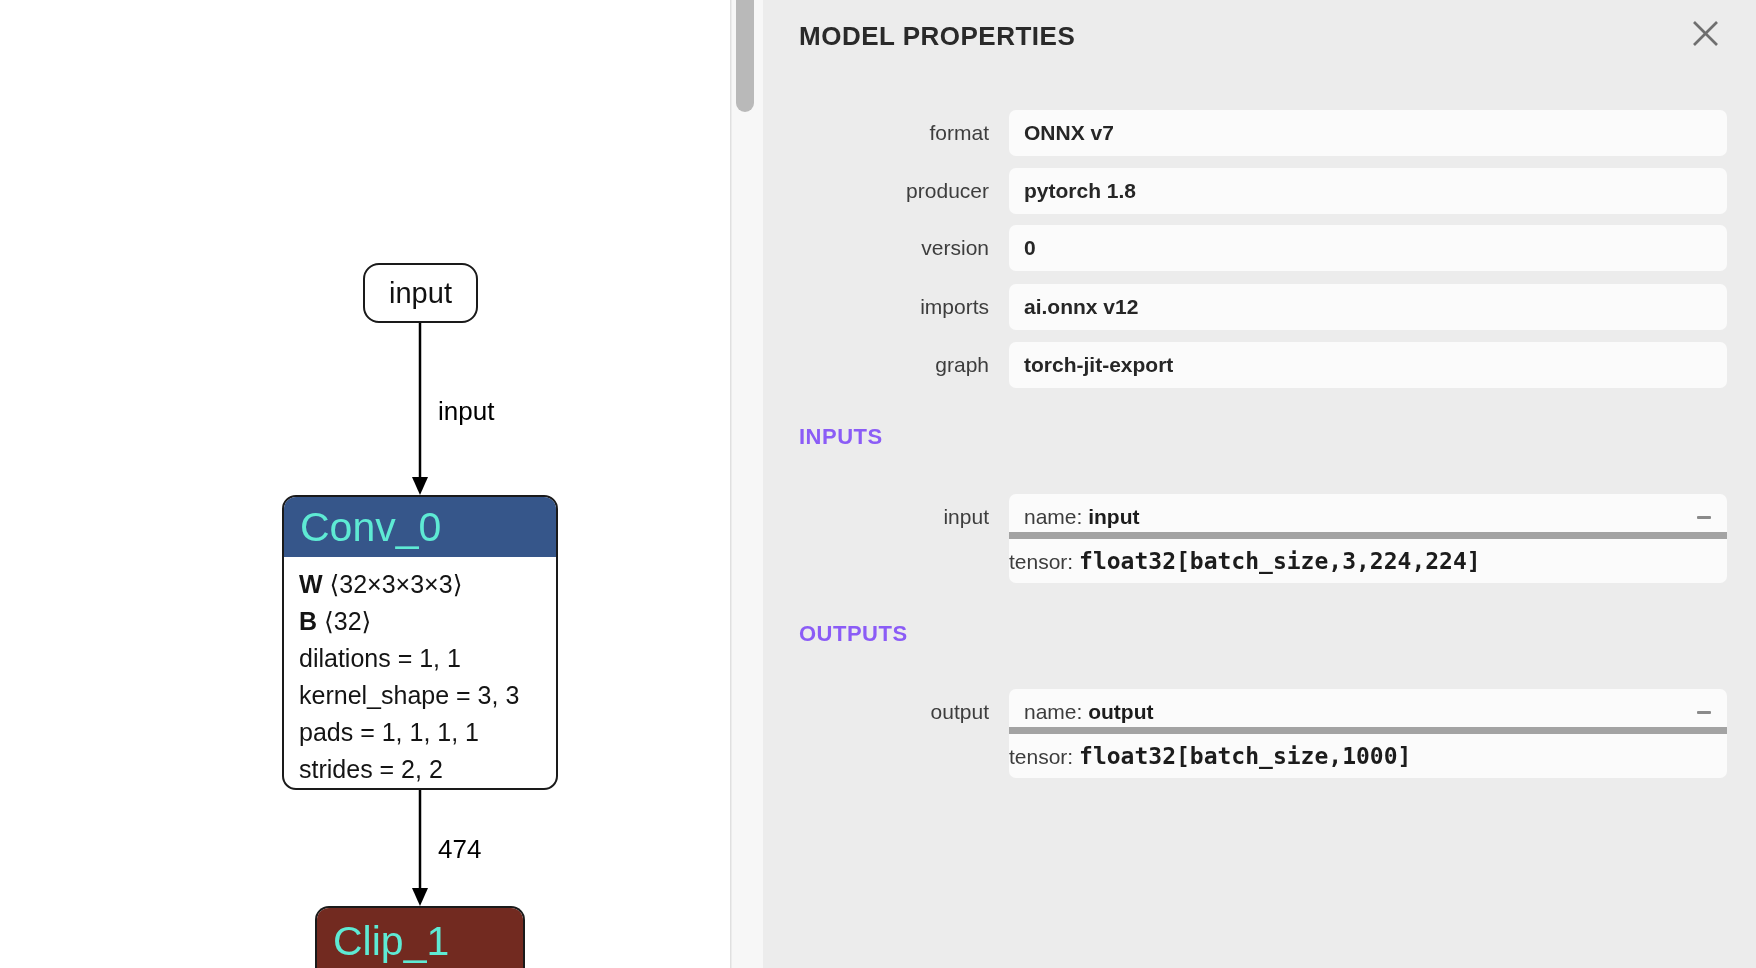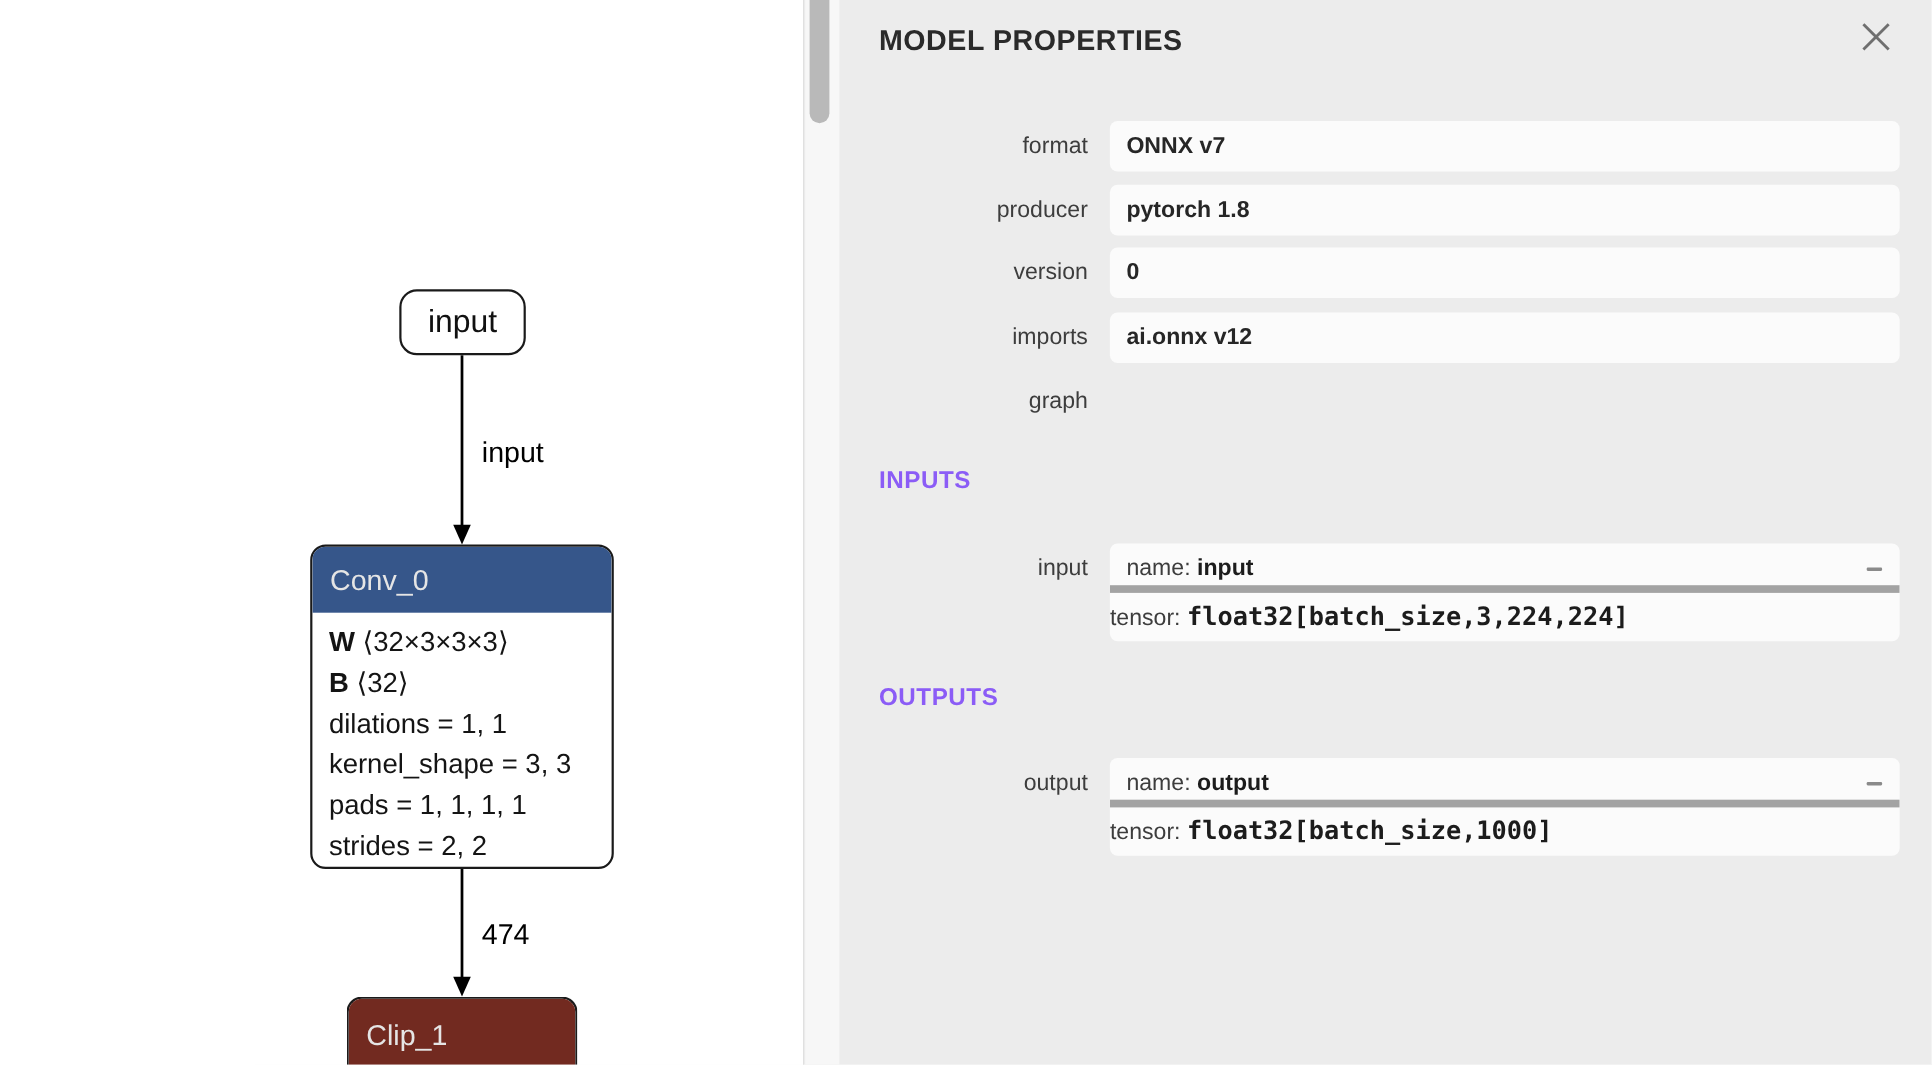--- a/index.html
+++ b/index.html
@@ -31,21 +31,21 @@
 
   .node-op {
     position: absolute; background: #ffffff;
     border: 2.5px solid #1a1a1a; border-radius: 14px;
     overflow: hidden; cursor: pointer;
   }
   .node-conv { left: 282px; top: 495px; width: 276px; height: 295px; }
   .node-clip { left: 315px; top: 906px; width: 210px; height: 75px; border-bottom: none; border-radius: 14px 14px 0 0; }
   .node-header {
     height: 60px; display: flex; align-items: center;
-    padding-left: 16px; color: #e5e5e5; font-size: 26px;
+    padding-left: 16px; color: #5eead4; font-size: 41px;
   }
   .node-conv .node-header { background: #36568a; }
   .node-clip .node-header { background: #722a20; height: 75px; align-items: center; padding-bottom: 8px; }
   .node-body { padding: 9px 14px 8px 15px; }
   .attr-line { font-size: 25px; line-height: 37px; color: #141414; white-space: nowrap; }
   .attr-line .attr-b { font-weight: bold; }
 
   
   .panel {
     position: absolute; left: 730px; top: 0; width: 1026px; height: 968px;
@@ -181,20 +181,21 @@
   <div class="prop-label" style="top:168px">producer</div>
   <div class="prop-field" style="top:168px">pytorch 1.8</div>
 
   <div class="prop-label" style="top:225px">version</div>
   <div class="prop-field" style="top:225px">0</div>
 
   <div class="prop-label" style="top:284px">imports</div>
   <div class="prop-field" style="top:284px">ai.onnx v12</div>
 
   <div class="prop-label" style="top:342px">graph</div>
+  <div class="prop-field" style="top:342px">torch-jit-export</div>
 
   <div class="section-heading" style="top:424px">INPUTS</div>
 
   <div class="io-row-label" style="top:494px">input</div>
   <div class="io-card" style="top:494px">
     <div class="io-name-row">
       <span>name:&nbsp;</span><span class="bold-val">input</span>
       <button class="collapse-btn">
         <span class="dash"></span>
       </button>

